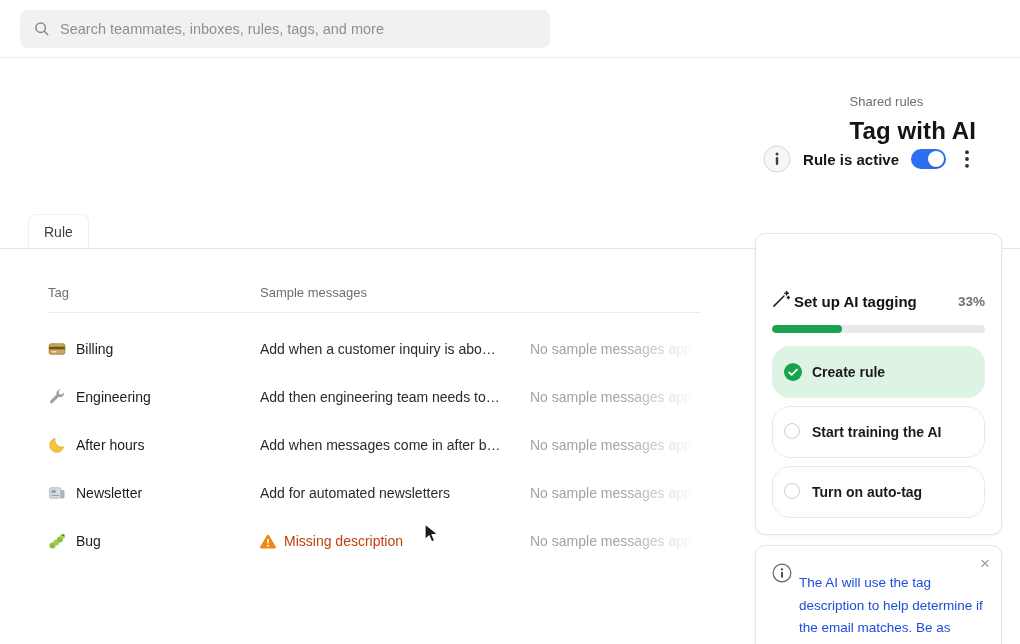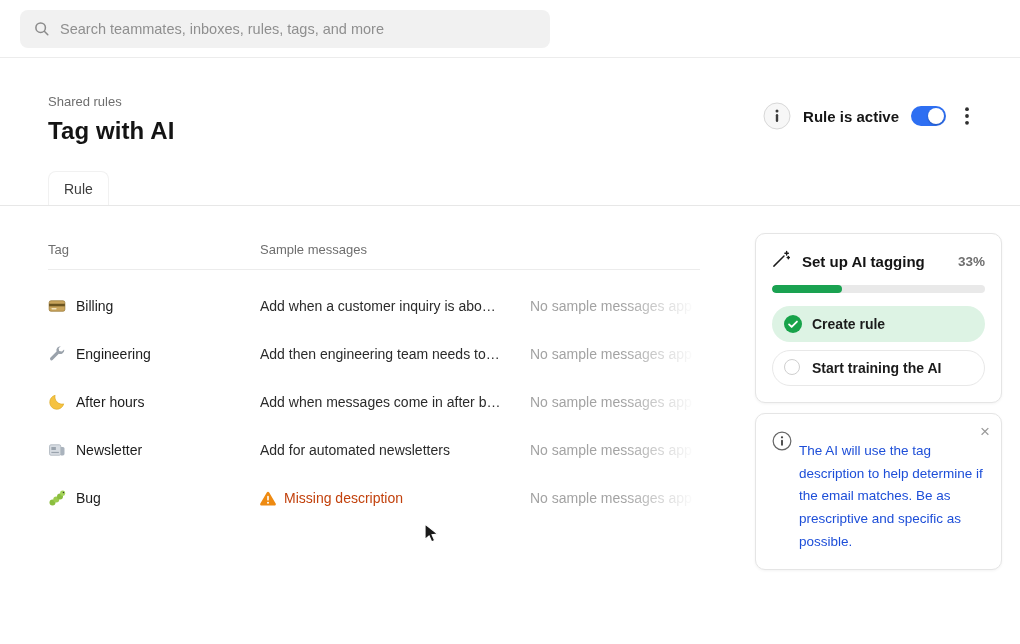--- a/index.html
+++ b/index.html
@@ -9,31 +9,31 @@
     background: #ffffff; color: #1c1c1c;
     position: relative; overflow: hidden;
   }
   
   .topbar { height: 58px; border-bottom: 1px solid #ececec; display: flex; align-items: center; padding: 0 20px; }
   .search { width: 530px; height: 38px; background: #f1f1f1; border-radius: 8px; display: flex; align-items: center; gap: 10px; padding: 0 13px; cursor: text; }
   .search-icon { display: inline-flex; }
   .search-field { flex: 1; border: none; outline: none; background: transparent; font-size: 14.5px; font-family: inherit; color: #0f172a; }
   .search-field::placeholder { color: #8f8f8f; }
   
-  .page-head { display: flex; justify-content: space-between; align-items: flex-end; padding: 0 44px 0 48px; margin-top: 36px; }
+  .page-head { display: flex; justify-content: space-between; align-items: flex-end; padding: 0 44px 0 48px; margin-top: 36px; flex-direction: column; }
   .crumb { font-size: 13px; color: #6e6e6e; }
   h1 { font-size: 24px; font-weight: 700; margin-top: 8px; letter-spacing: .1px; color: #141414; }
   .head-right { display: flex; align-items: center; gap: 12px; margin-bottom: 15px; }
   .info-btn, .kebab, .help-close { background: none; border: none; cursor: pointer; display: inline-flex; align-items: center; justify-content: center; font-family: inherit; }
   .active-label { font-size: 15px; font-weight: 700; color: #161616; }
   .toggle { width: 35px; height: 20px; border-radius: 10px; position: relative; cursor: pointer; background: #ccc; }
   .knob { width: 16px; height: 16px; border-radius: 50%; background: #fff; position: absolute; top: 2px; right: 2px; box-shadow: 0 1px 2px rgba(0,0,0,.25); }
   .kebab { width: 18px; height: 26px; }
   
-  .tabs { display: flex; align-items: flex-end; gap: 8px; padding-left: 48px; margin-top: 26px; border-bottom: 1px solid #e7e7e7; }
+  .tabs { display: flex; align-items: flex-end; gap: 8px; padding-left: 28px; margin-top: 26px; border-bottom: 1px solid #e7e7e7; }
   .tab { height: 34px; display: flex; align-items: center; gap: 8px; padding: 0 15px; font-size: 14px; border-radius: 8px 8px 0 0; cursor: pointer; background: #fff; }
   .tab.inactive { border: 1px solid #f1f1f1; border-bottom: none; color: #3d3d3d; }
   .tab.active { border: 1px solid #e2e2e2; border-bottom: 1px solid #fff; margin-bottom: -1px; font-weight: 700; color: #141414; }
   .icon-slot { display: inline-flex; }
   
   .content { padding: 0 48px; }
   .thead { display: flex; margin-top: 36px; padding-bottom: 12px; border-bottom: 1px solid #ececec; width: 652px; }
   .col { font-size: 13px; color: #6e6e6e; }
   .col-tag { width: 212px; } .col-desc { width: 270px; } .col-sample { width: 170px; }
   #rows { padding-top: 12px; }
@@ -43,27 +43,27 @@
   .tag-icon { display: inline-flex; width: 18px; height: 18px; }
   .cell-desc { width: 270px; color: #2b2b2b; white-space: nowrap; overflow: hidden; }
   .cell-desc.missing { display: flex; align-items: center; gap: 8px; font-weight: 500; color: #c2410c; }
   .cell-sample { width: 170px; color: #a3a3a3; white-space: nowrap; overflow: hidden;
     -webkit-mask-image: linear-gradient(to right, #000 55%, transparent 97%);
             mask-image: linear-gradient(to right, #000 55%, transparent 97%); }
   
   .sidebar { position: absolute; top: 233px; right: 18px; width: 247px; display: flex; flex-direction: column; gap: 10px; }
   .card { background: #fff; border: 1px solid #e5e5e5; border-radius: 10px; box-shadow: 0 1px 3px rgba(0,0,0,.05); }
   .setup-card { padding: 16px; }
-  .setup-head { display: flex; align-items: center; gap: 12px; }
+  .setup-head { display: flex; align-items: center; gap: 4px; margin-top: 40px; }
   .setup-title { font-size: 15px; font-weight: 700; flex: 1; color: #141414; }
   .setup-pct { font-size: 13.5px; color: #6e6e6e; font-weight: 600; }
   .progress { margin-top: 13px; height: 8px; border-radius: 4px; background: #e9e9e9; overflow: hidden; }
   .progress-fill { height: 100%; border-radius: 4px; width: 0; }
   .steps { margin-top: 13px; display: flex; flex-direction: column; gap: 8px; }
-  .step { height: 36px; border-radius: 18px; display: flex; align-items: center; gap: 10px; padding: 0 11px; font-size: 14px; font-weight: 600; border: 1px solid #e8e8e8; background: #fff; cursor: pointer; color: #1b1b1b; text-align: center; }
+  .step { height: 52px; border-radius: 18px; display: flex; align-items: center; gap: 10px; padding: 0 11px; font-size: 14px; font-weight: 600; border: 1px solid #e8e8e8; background: #fff; cursor: pointer; color: #1b1b1b; text-align: center; }
   .step.done { border: 1px solid transparent; }
   .step-icon { display: inline-flex; width: 18px; height: 18px; }
   .step-circle { display: inline-block; width: 16px; height: 16px; border-radius: 50%; border: 1.5px solid #cfcfcf; background: #fff; }
   .help-card { padding: 16px; position: relative; }
   .help-close { position: absolute; top: 9px; right: 11px; color: #9a9a9a; font-size: 17px; line-height: 1; }
   .help-grid { display: grid; grid-template-columns: 27px 1fr; }
   .help-info { display: inline-flex; margin-top: 1px; }
   .help-title { font-size: 15px; font-weight: 700; line-height: 1.45; padding-right: 12px; color: #141414; }
   .help-body { grid-column: 2; font-size: 13.5px; color: #1d4ed8; line-height: 1.68; margin-top: 10px; padding-right: 2px; }
   .cursor { position: absolute; left: 424px; top: 523px; pointer-events: none; }
@@ -232,20 +232,26 @@
               </svg>
             </span>
             <span>Create rule</span>
           </div>
           <div class="step">
             <span class="step-icon">
               <span class="step-circle"></span>
             </span>
             <span>Start training the AI</span>
           </div>
+          <div class="step">
+            <span class="step-icon">
+              <span class="step-circle"></span>
+            </span>
+            <span>Turn on auto-tag</span>
+          </div>
         </div>
     </section>
 
     <section class="card help-card">
       <button class="help-close">×</button>
       <div class="help-grid">
         <span class="help-info">
           <svg width="20" height="20" viewBox="0 0 28 28">
               <circle cx="14" cy="14" r="12.4" fill="#fff" stroke="#666" stroke-width="1.7"></circle>
               <circle cx="14" cy="8.9" r="1.6" fill="#444"></circle>

